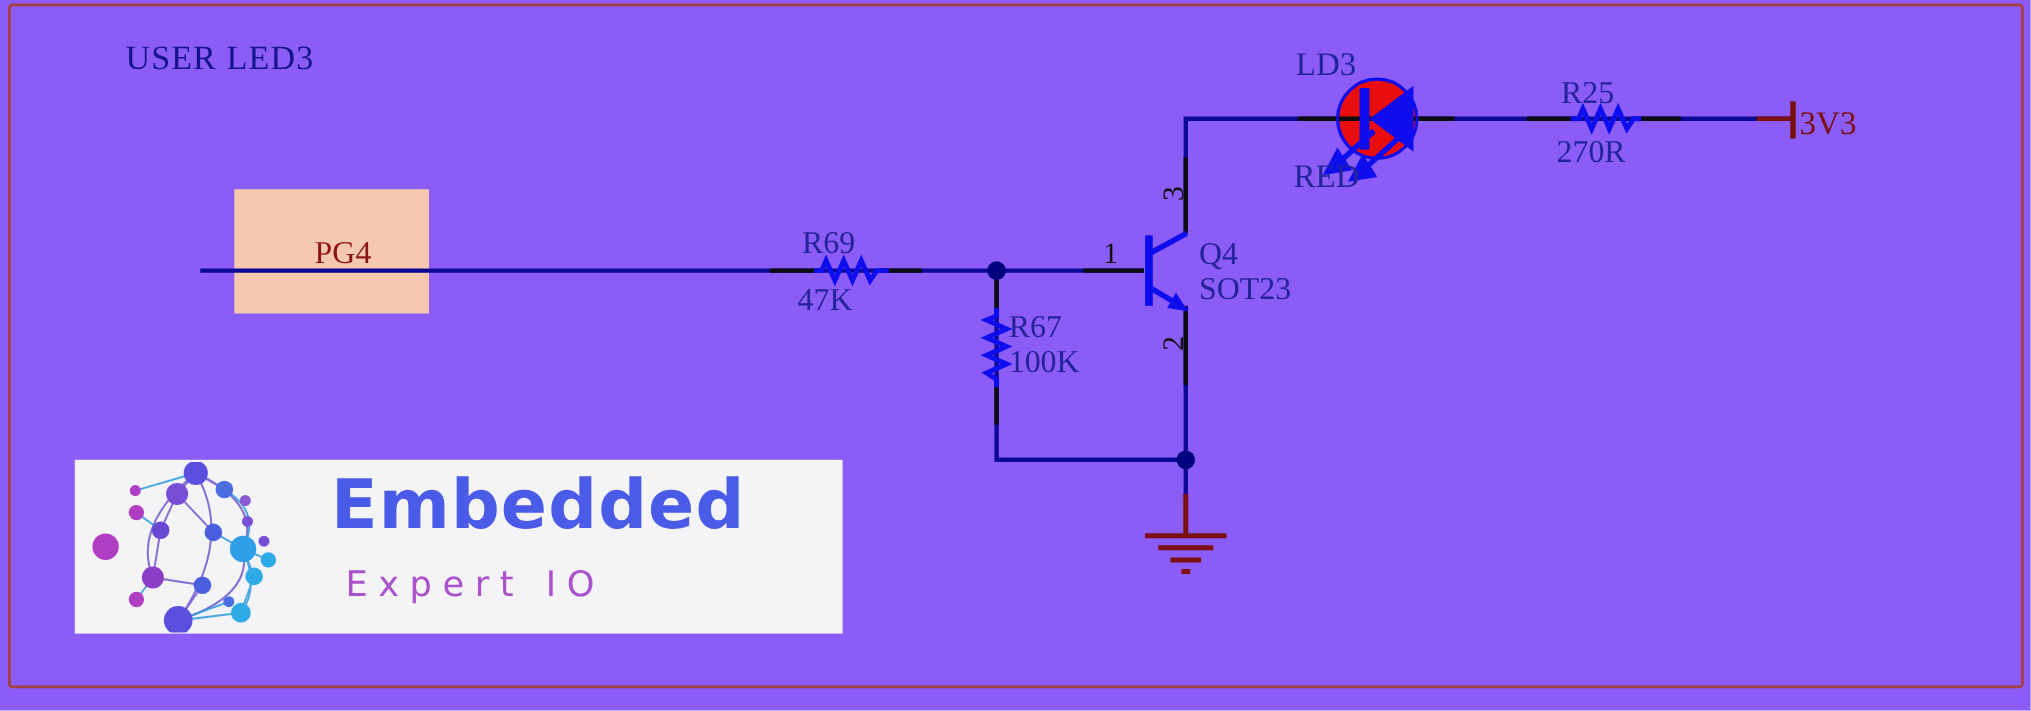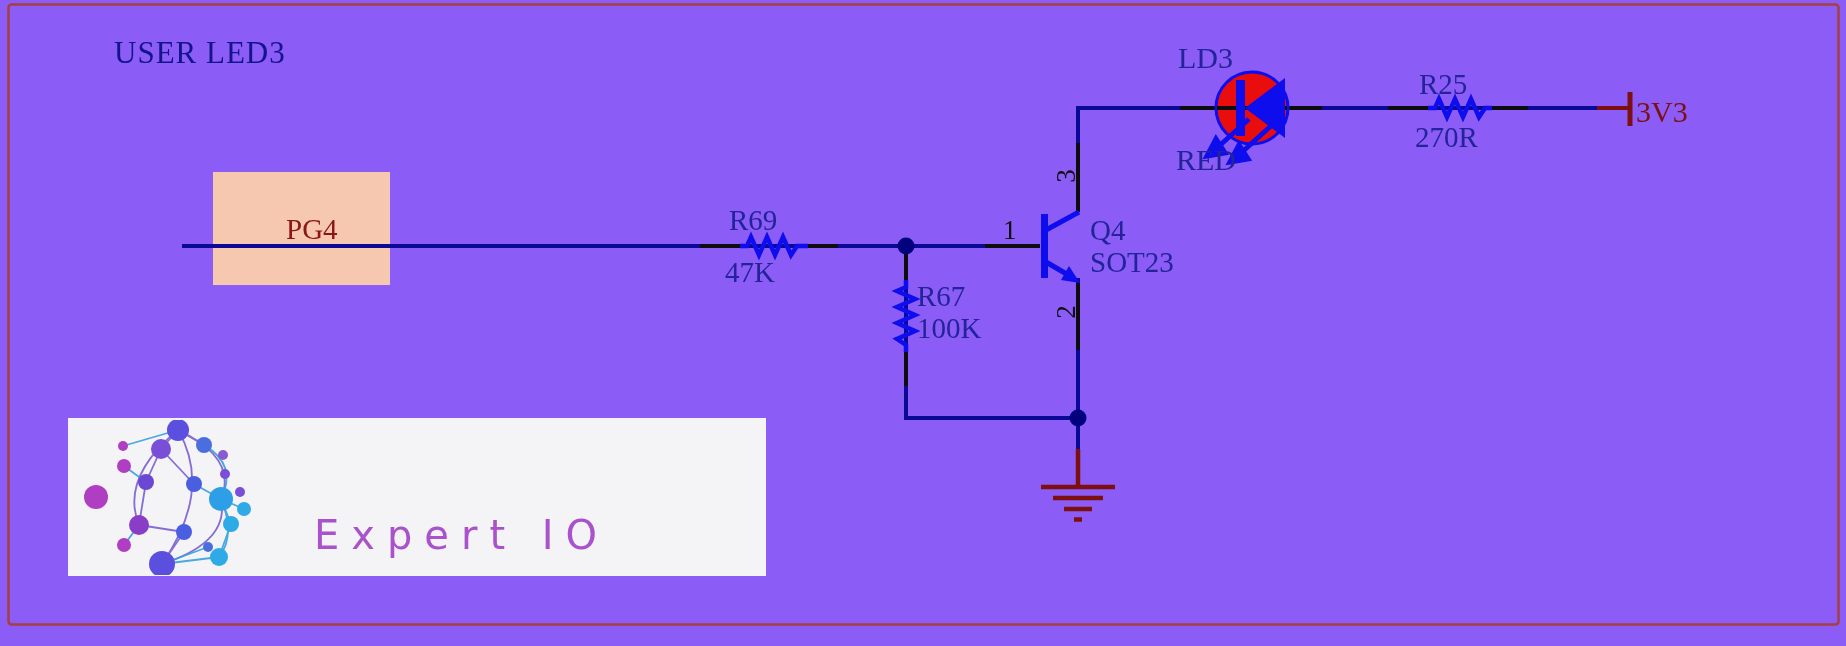--- a/index.html
+++ b/index.html
@@ -21,21 +21,21 @@
     background:#f4f3f6;
   }
   .logo-title{
     position:absolute;left:233px;top:4px;
     font-family:"DejaVu Sans", sans-serif;font-weight:700;
     font-size:62px;color:#4a5be7;letter-spacing:1px;
   }
   .logo-sub{
     position:absolute;left:246px;top:94px;
     font-family:"DejaVu Sans", sans-serif;font-weight:400;
-    font-size:40px;color:#aa52cc;letter-spacing:0.30em;
+    font-size:32px;color:#aa52cc;letter-spacing:0.30em;
   }
   .globe{position:absolute;left:10px;top:2px;}
 </style>
 </head>
 <body>
 
 <div class="canvas">
 
   <svg class="sheet-svg" width="1846" height="646" viewBox="0 0 1846 646">
 
@@ -174,16 +174,17 @@
         <circle cx="166" cy="89" r="7" fill="#2eaae6"></circle>
         <circle cx="61" cy="105" r="10" fill="#8a3ec8"></circle>
         <circle cx="106" cy="112" r="8" fill="#4a5ee0"></circle>
         <circle cx="153" cy="104" r="8" fill="#2eaae6"></circle>
         <circle cx="46" cy="125" r="7" fill="#b03ec2"></circle>
         <circle cx="130" cy="127" r="5" fill="#4a6ee0"></circle>
         <circle cx="84" cy="144" r="13" fill="#5b4fe0"></circle>
         <circle cx="141" cy="137" r="9" fill="#2eaae6"></circle>
       </g>
     </svg>
+    <div class="logo-title">Embedded</div>
     <div class="logo-sub">Expert IO</div>
   </div>
 
 </div>
 
 </body></html>

